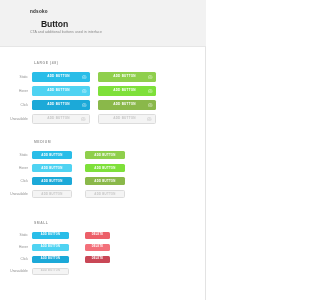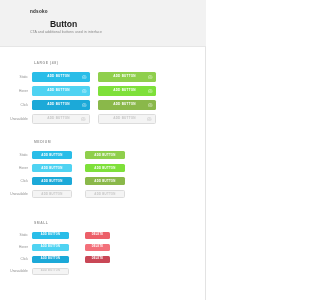--- a/index.html
+++ b/index.html
@@ -15,21 +15,21 @@
   
   .header{
     position:absolute;left:0;top:0;width:206px;height:47px;
     background:#f2f2f2;border-bottom:1px solid #e6e6e6;box-sizing:border-box;
   }
   .brand{
     position:absolute;left:30px;top:9px;
     font-size:4.6px;font-weight:bold;letter-spacing:.25px;color:#2b2b2b;
   }
   .page-title{
-    position:absolute;left:28px;top:19px;
+    position:absolute;left:19px;top:19px;
     font-size:8.6px;font-weight:bold;letter-spacing:-.1px;color:#1d1d1d;padding-left:22px;
   }
   .page-sub{
     position:absolute;left:30px;top:30px;
     font-size:3.5px;letter-spacing:.08px;color:#878787;
   }
 
   
   .section{position:absolute;left:0;width:206px;}
   .sec-label{

